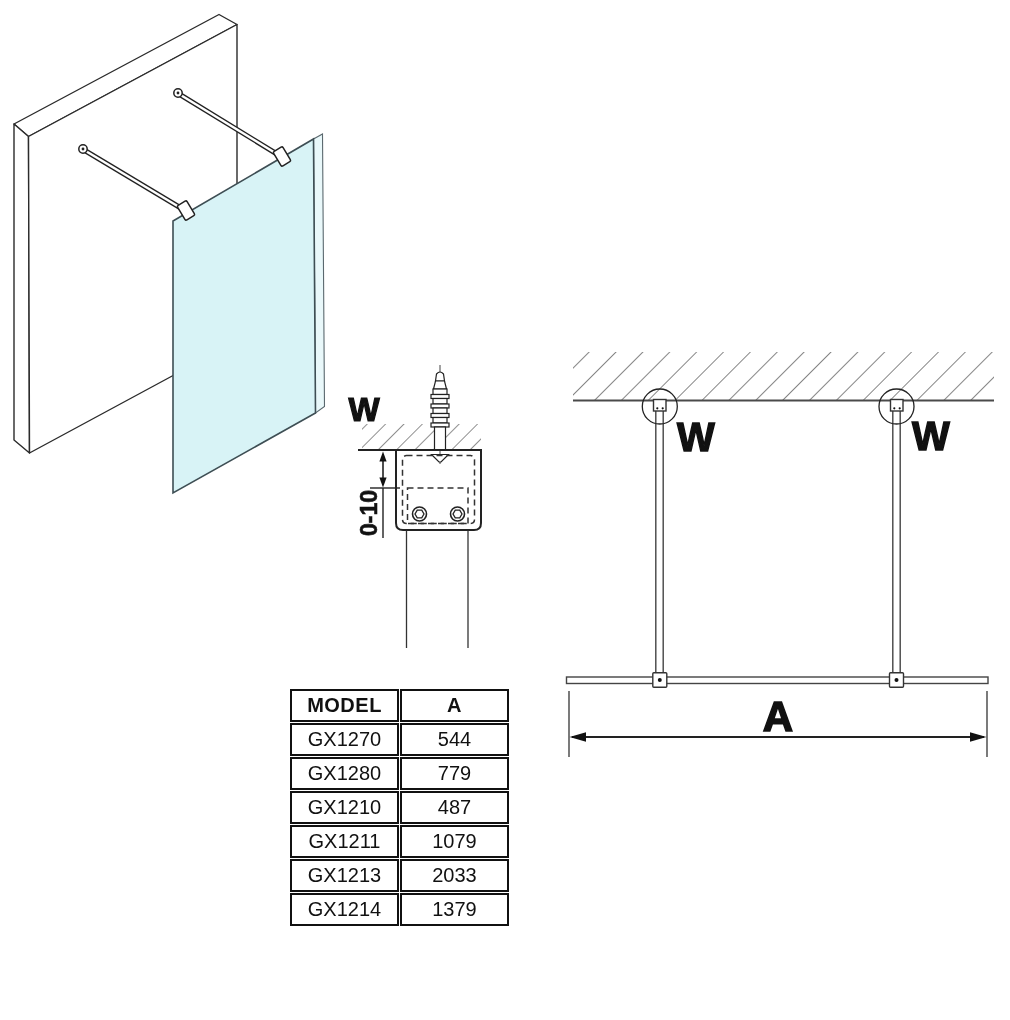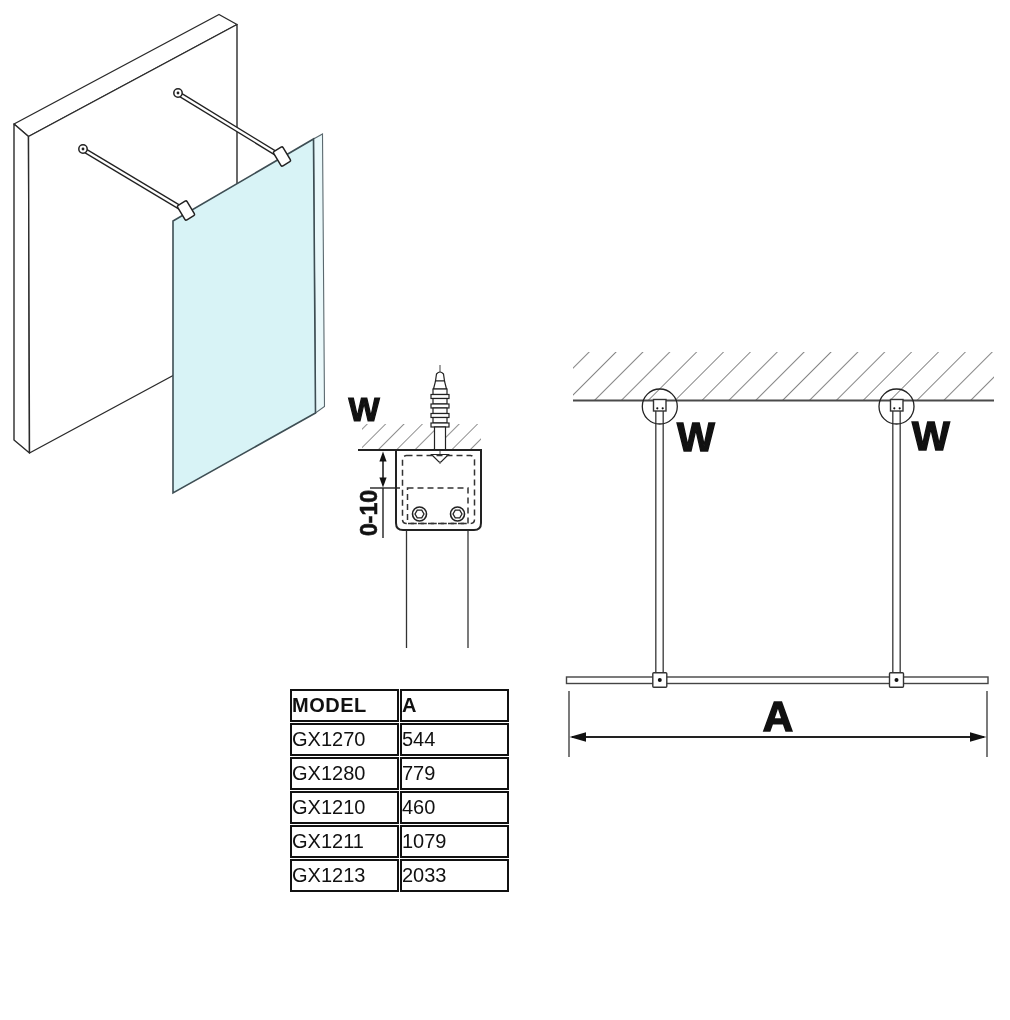--- a/index.html
+++ b/index.html
@@ -16,21 +16,21 @@
   .label-md  { font-family:"Liberation Sans",sans-serif; font-weight:bold; font-size:23px; fill:#111111; stroke:#111111; stroke-width:0.6; paint-order:stroke; }
 
   table.spec {
     position:absolute; left:289px; top:688px;
     border-collapse:separate; border-spacing:1px;
     background:#ffffff;
   }
   table.spec th, table.spec td {
     border:2.2px solid #111111;
     width:105px; height:29px;
-    text-align:left; vertical-align:middle;
+    text-align:center; vertical-align:middle;
     padding:0; font-size:20px; color:#111111; background:#ffffff;
   }
   table.spec th { font-weight:bold; letter-spacing:0.5px; }
   table.spec td { font-weight:normal; }
 </style>
 </head>
 <body>
 
 <div class="canvas">
 
@@ -168,26 +168,30 @@
     <tr>
       <td>GX1270</td>
       <td>544</td>
     </tr>
     <tr>
       <td>GX1280</td>
       <td>779</td>
     </tr>
     <tr>
       <td>GX1210</td>
-      <td>460</td>
+      <td>487</td>
     </tr>
     <tr>
       <td>GX1211</td>
       <td>1079</td>
     </tr>
     <tr>
       <td>GX1213</td>
       <td>2033</td>
     </tr>
+    <tr>
+      <td>GX1214</td>
+      <td>1379</td>
+    </tr>
   </tbody>
 </table>
 
 </div>
 
 </body></html>

